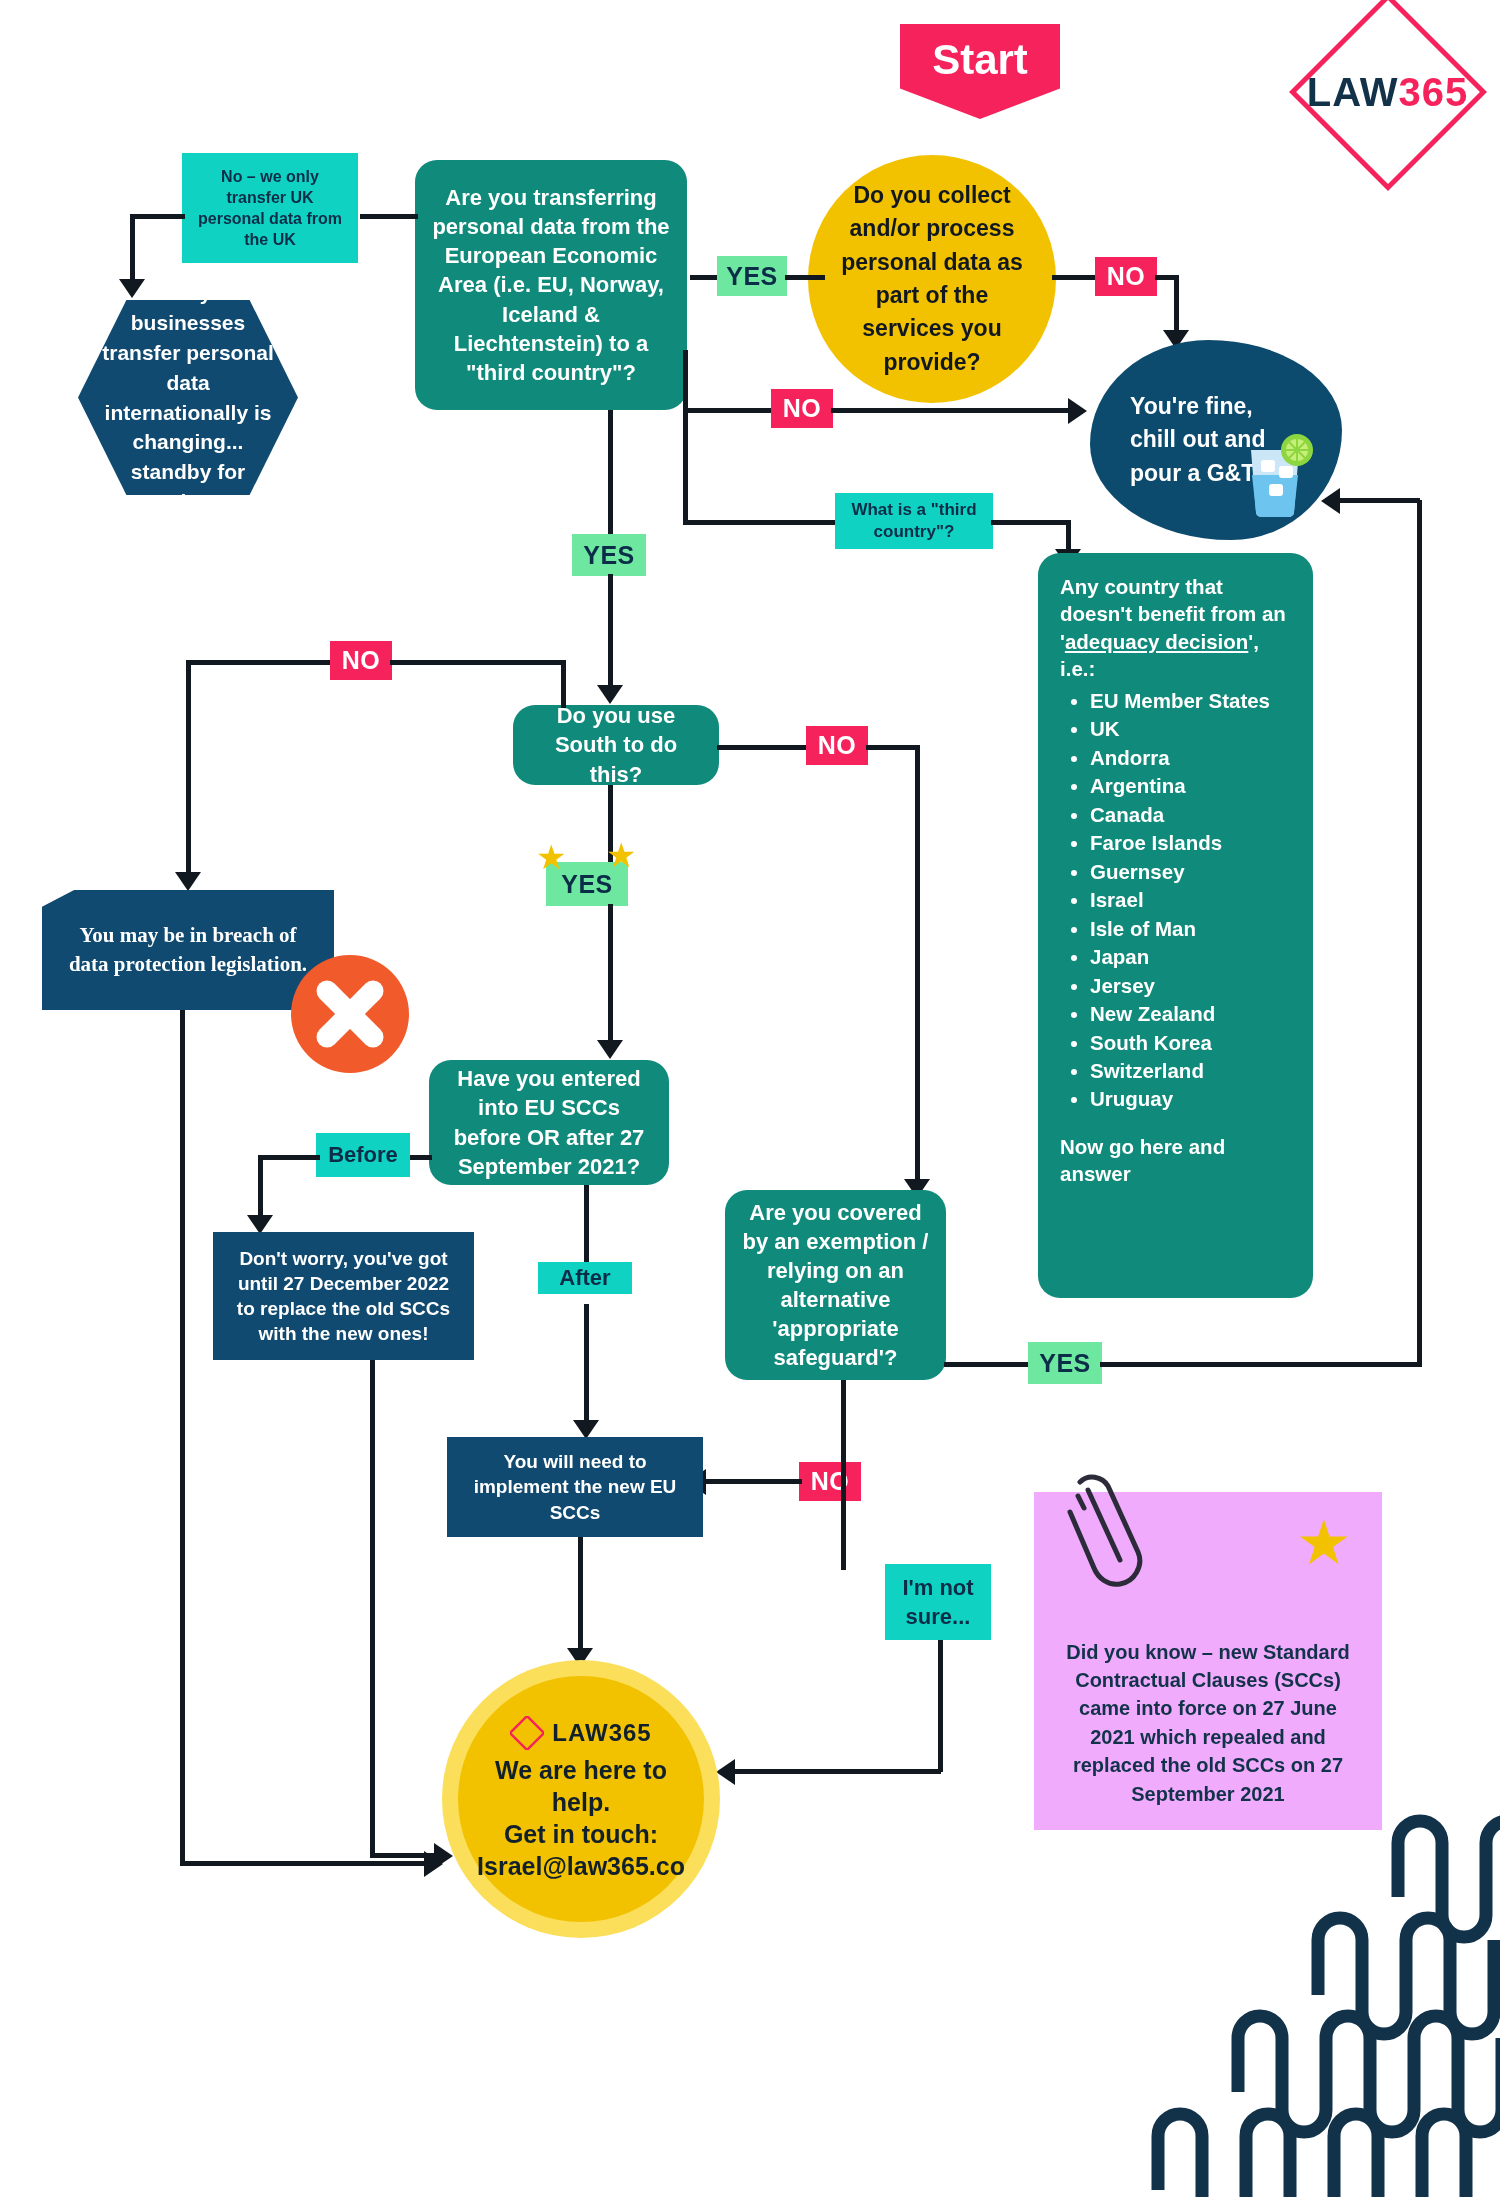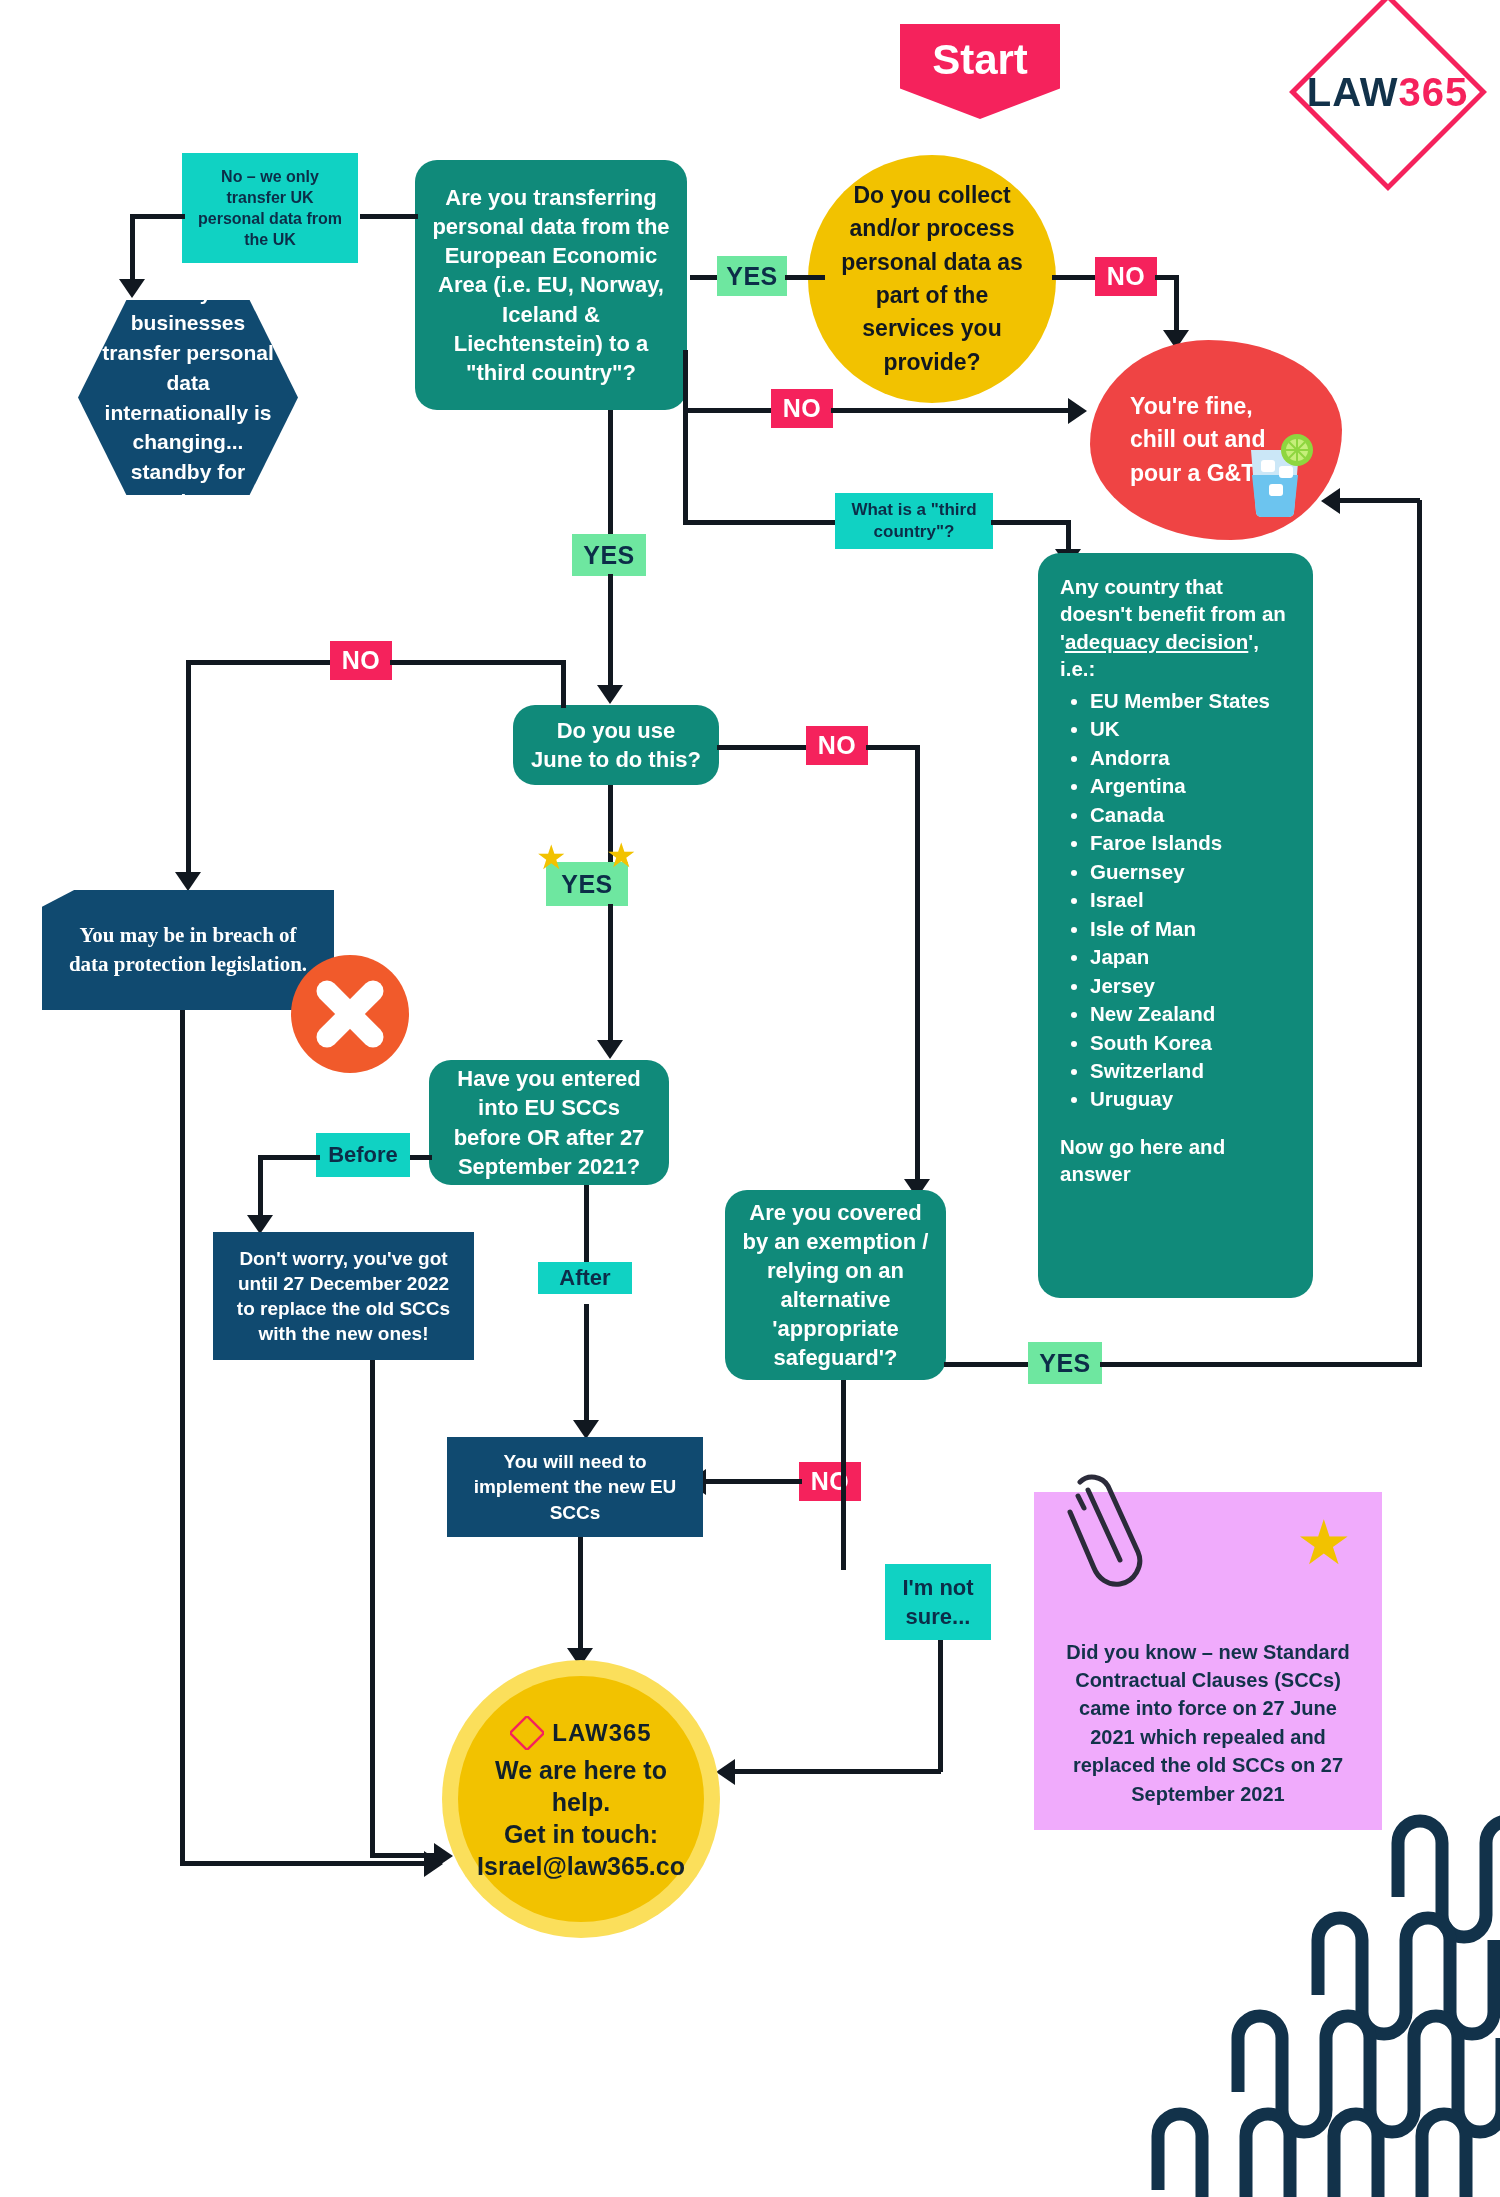--- a/index.html
+++ b/index.html
@@ -115,21 +115,21 @@
     font-size:23px;
     font-weight:800;
     display:flex;align-items:center;justify-content:center;
     text-align:center;
     line-height:1.45;
     padding:0 26px;
   }
 
   
   .blob{
-    background:#ef4444;
+    background:#0c4a6e;
     color:#ffffff;
     font-size:23px;
     font-weight:700;
     line-height:1.45;
     padding:38px 40px;
     border-radius:47% 53% 44% 56% / 52% 45% 55% 48%;
     display:flex;align-items:center;
   }
 
   
@@ -331,21 +331,21 @@
   </div>
 
   <div class="abs line-v" style="left:608px;top:410px;height:125px;"></div>
   <div class="abs yes-pill" style="left:572px;top:534px;width:74px;height:42px;">
     <span>YES</span>
   </div>
   <div class="abs line-v" style="left:608px;top:574px;height:115px;"></div>
   <div class="abs arrow-down" style="left:597px;top:685px;"></div>
 
   <div class="abs q-box node" style="left:513px;top:705px;width:206px;height:80px;">
-    <span>Do you use June to do this?</span>
+    <span>Do you use South to do this?</span>
   </div>
 
   <div class="abs line-h" style="left:186px;top:660px;width:146px;"></div>
   <div class="abs no-pill" style="left:330px;top:641px;width:62px;height:39px;">
     <span>NO</span>
   </div>
   <div class="abs line-h" style="left:390px;top:660px;width:176px;"></div>
   <div class="abs line-v" style="left:561px;top:660px;height:48px;"></div>
   <div class="abs line-v" style="left:186px;top:660px;height:215px;"></div>
   <div class="abs arrow-down" style="left:175px;top:872px;"></div>

